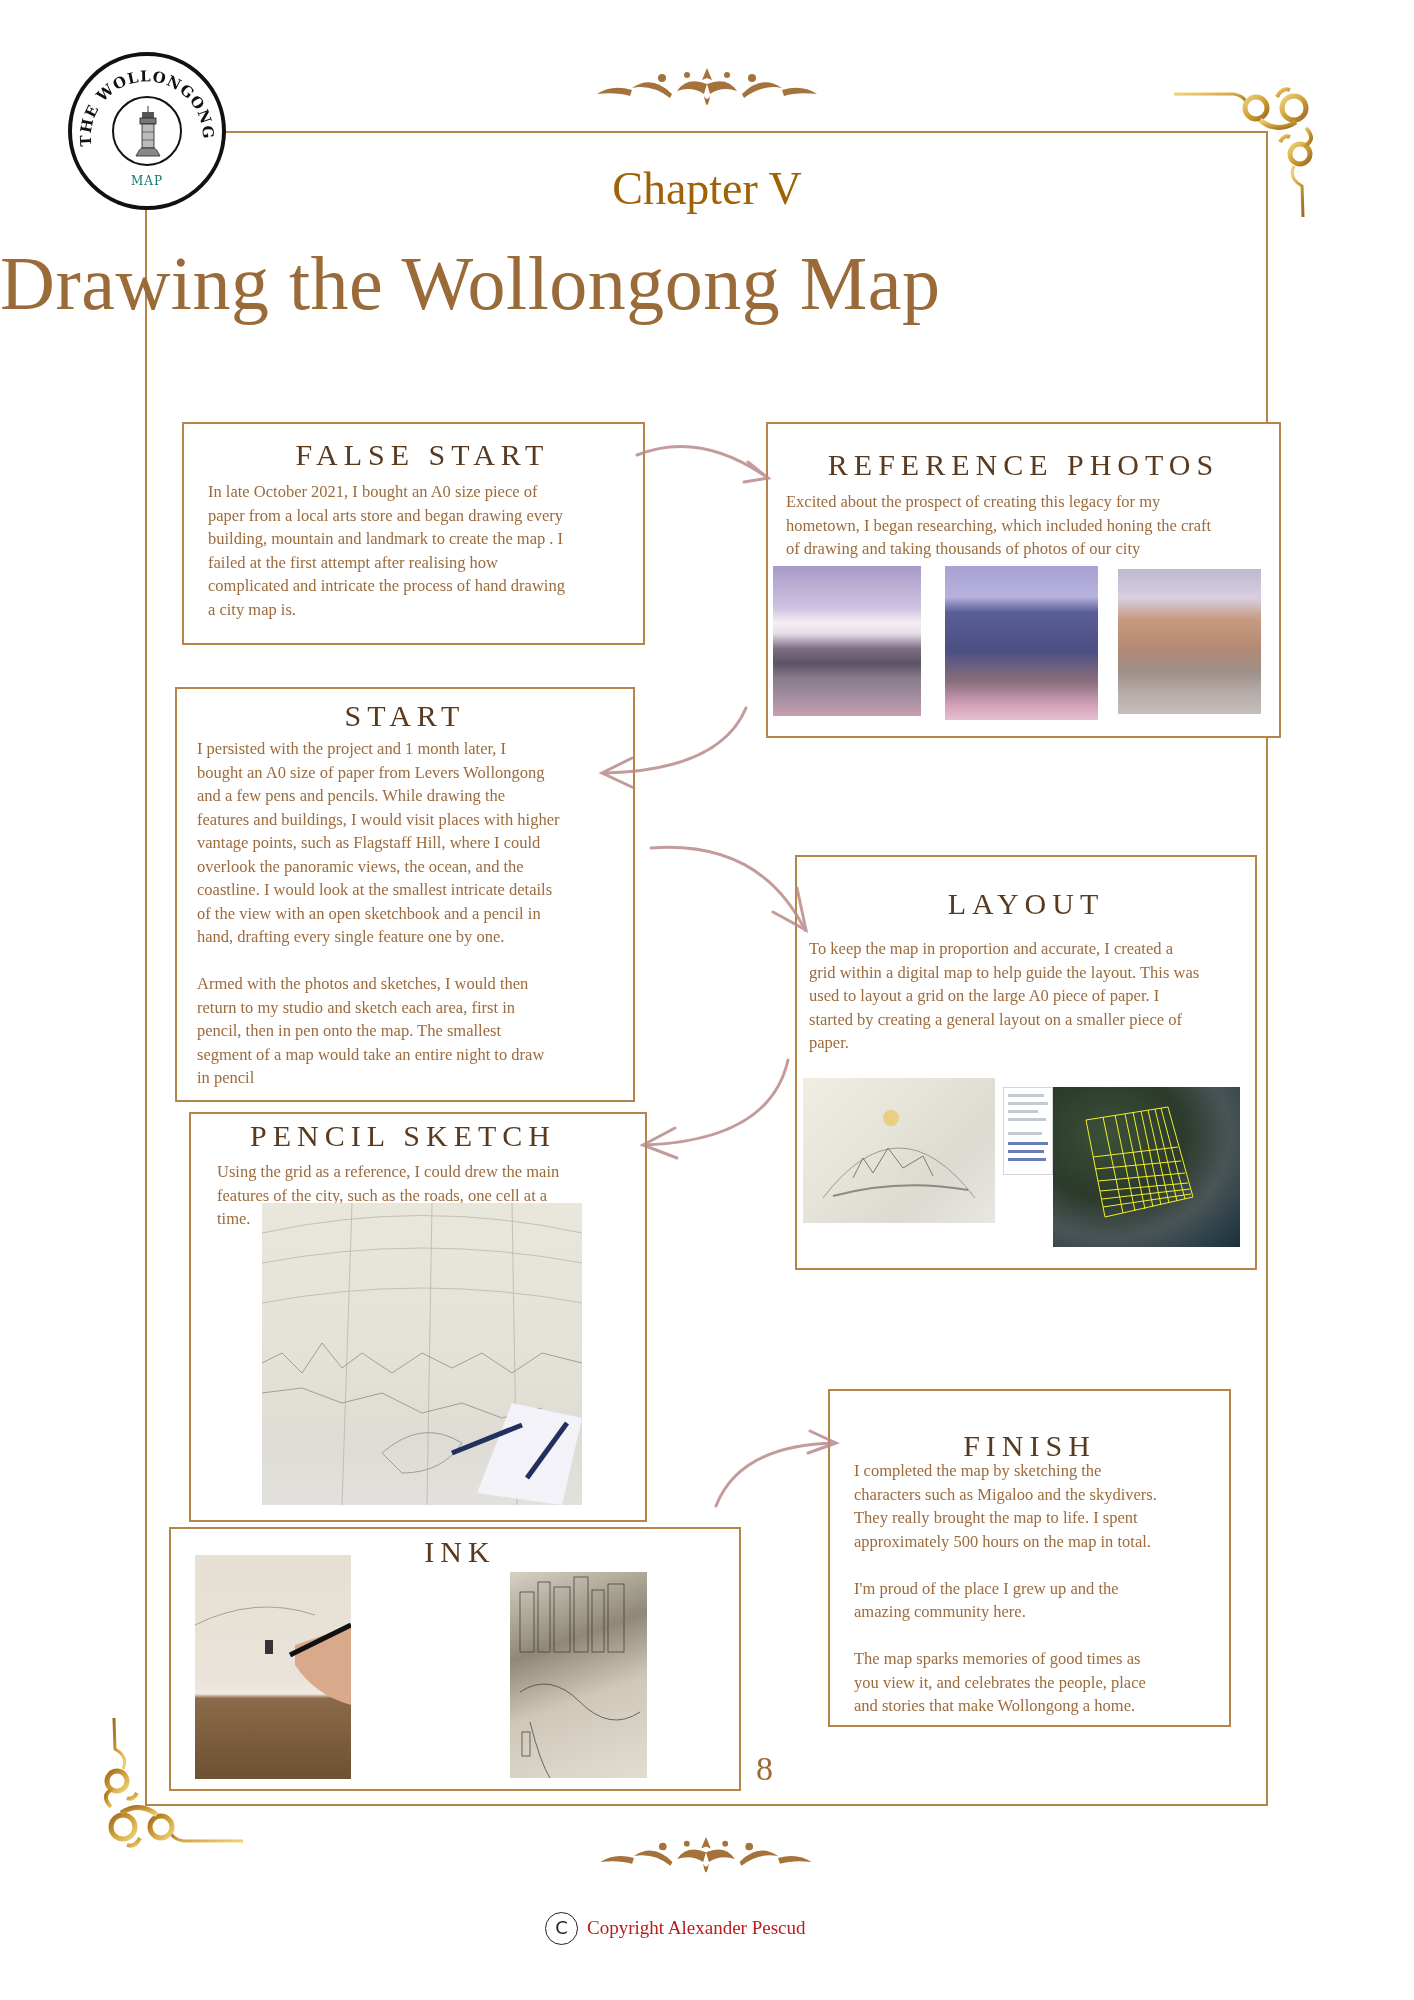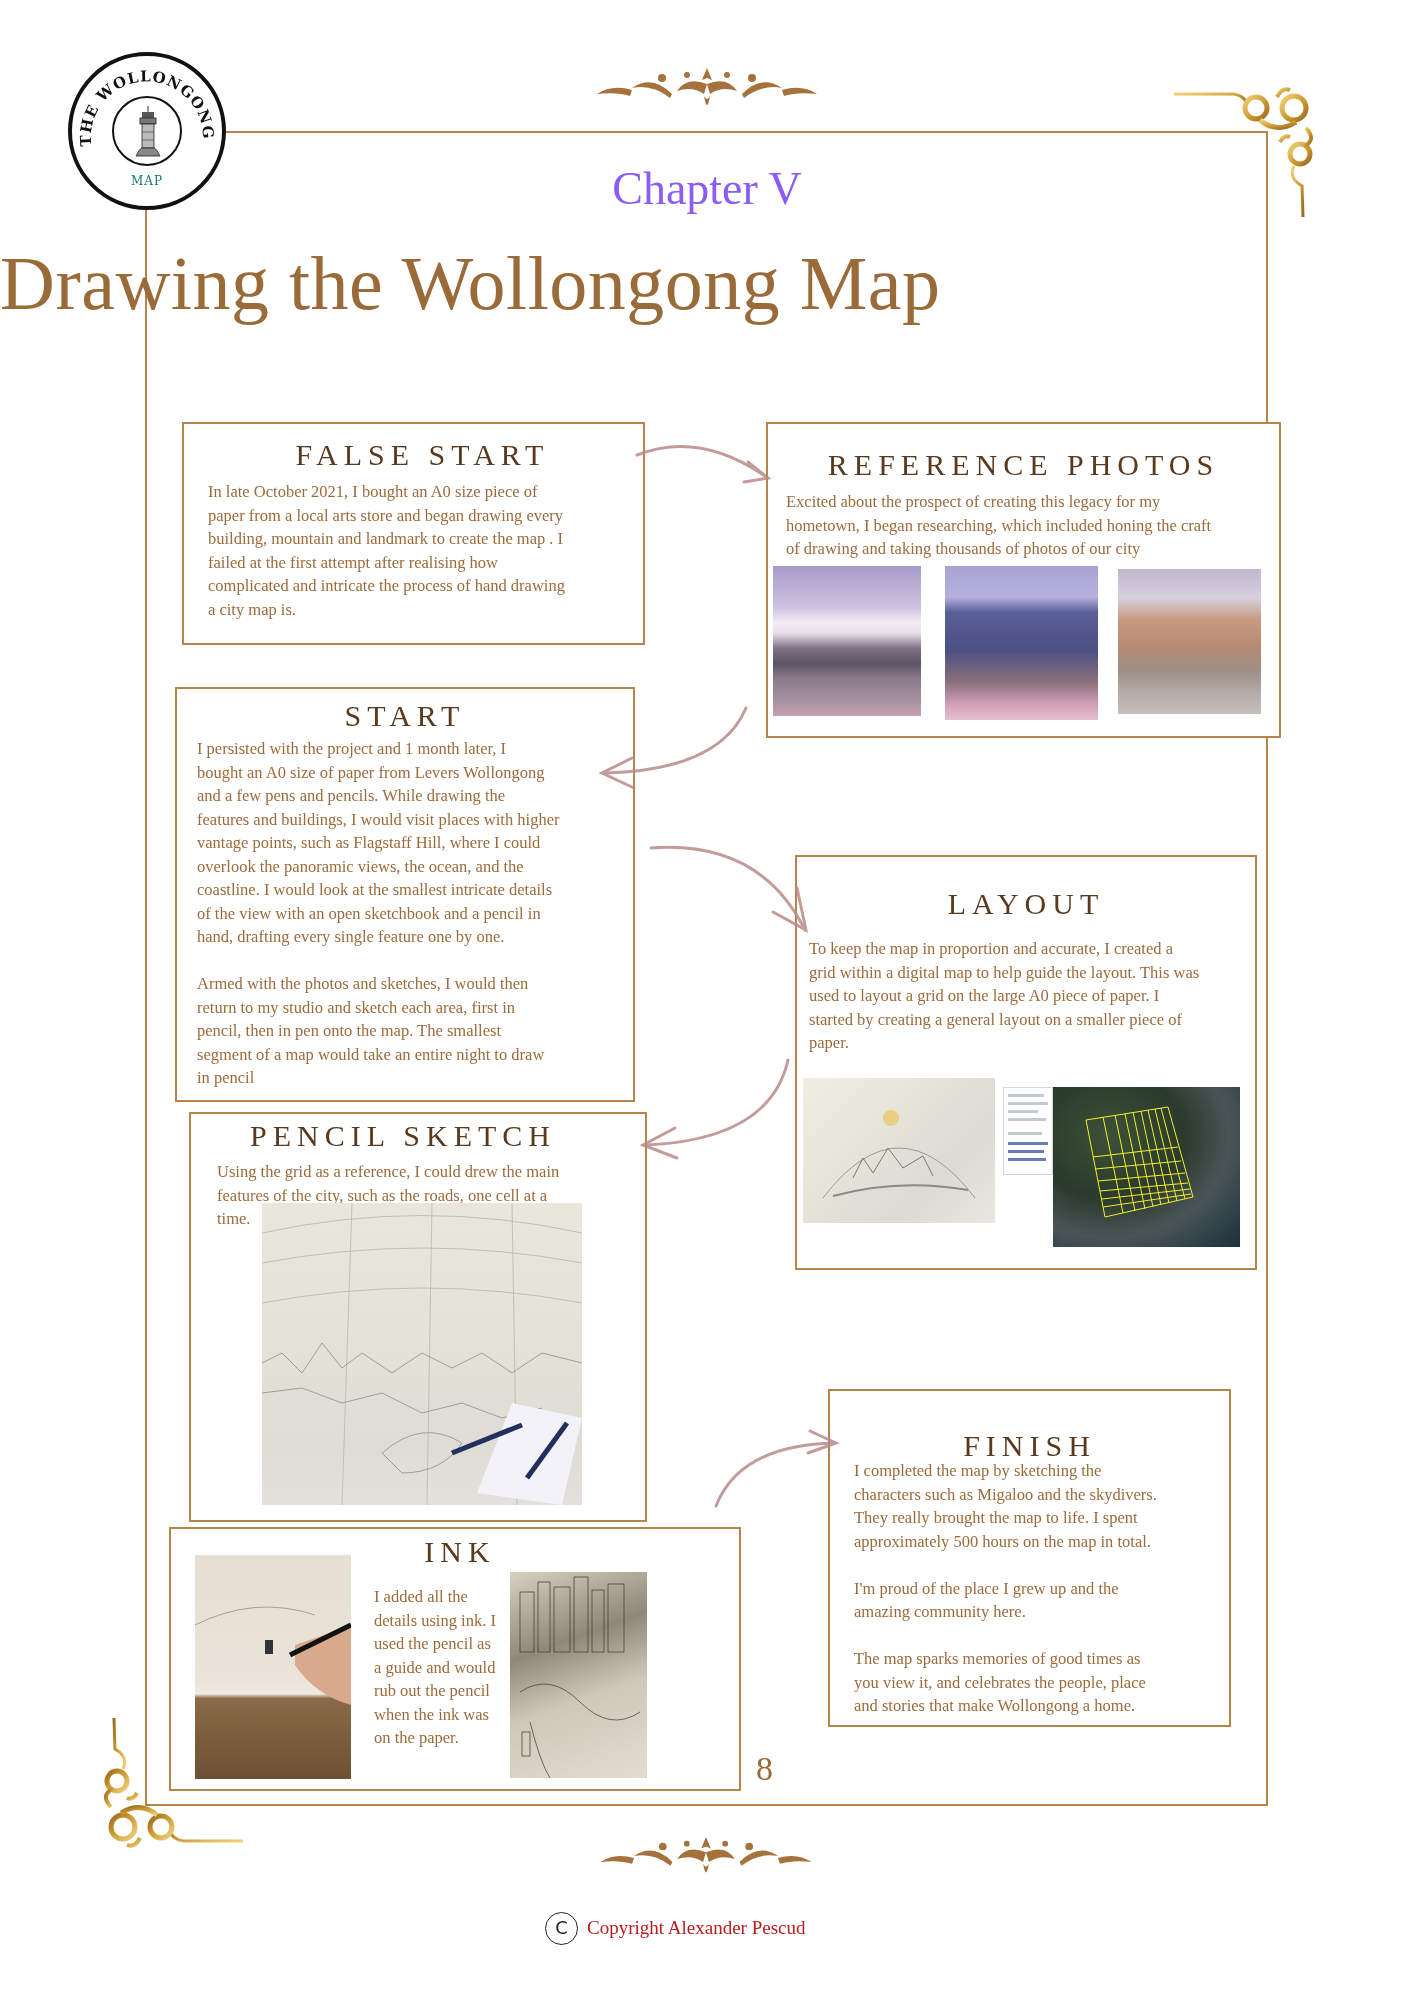--- a/index.html
+++ b/index.html
@@ -6,21 +6,21 @@
   html, body { width: 1414px; height: 2000px; background: #ffffff; overflow: hidden; }
   body { position: relative; font-family: "DejaVu Serif", "Liberation Serif", serif; color: #9a6a3a; }
 
   .abs { position: absolute; }
   .frame { position: absolute; left: 145px; top: 131px; width: 1123px; height: 1675px; border: 2px solid #b5854a; }
 
   .box { position: absolute; border: 2px solid #b5854a; background: #ffffff; }
   .box-title { position: absolute; left: 0; right: 0; text-align: center; font-family: "Liberation Serif", serif; color: #5a3a1f; letter-spacing: 6px; font-size: 30px; font-weight: normal; }
   .box-text { position: absolute; font-family: "Liberation Serif", serif; color: #9c6b3c; font-size: 16.5px; line-height: 23.5px; white-space: pre-line; }
 
-  .chapter { position: absolute; left: 0; width: 1414px; top: 162px; text-align: center; font-family: "Liberation Serif", serif; color: #8b5cf6; font-size: 46px; }
+  .chapter { position: absolute; left: 0; width: 1414px; top: 162px; text-align: center; font-family: "Liberation Serif", serif; color: #a16207; font-size: 46px; }
   .main-title { position: absolute; left: 0; width: 1414px; top: 240px; text-align: left; font-family: "Liberation Serif", serif; color: #9a6a38; font-size: 76px; letter-spacing: 0.5px; }
 
   .photo { position: absolute; overflow: hidden; }
   .photo-mountain { background: linear-gradient(180deg, #a79ac8 0%, #cfc3e0 28%, #f3eef5 38%, #e6dde9 45%, #7f6f83 55%, #5b5566 65%, #8a7b8a 75%, #a28fa0 88%, #c8a0b0 100%); }
   .photo-tower { background: linear-gradient(180deg, #a8a2d4 0%, #b7b1de 20%, #5a5f98 30%, #4c4f83 55%, #8a6f7c 75%, #d29fb8 90%, #e6c1d0 100%); }
   .photo-hotel { background: linear-gradient(180deg, #bfb7cf 0%, #d8cfe0 20%, #c79a7f 35%, #b48a74 55%, #9e8e88 70%, #b5aba8 85%, #c7bebc 100%); }
   .photo-sketch { background: linear-gradient(135deg, #f0ede3 0%, #e6e3d9 40%, #dcdad1 70%, #e9e7e3 100%); }
   .photo-pencil { background: linear-gradient(180deg, #e9e6dc 0%, #e4e1d6 50%, #dedcd4 80%, #e2e1dd 100%); }
   .photo-ink-hand { background: linear-gradient(180deg, #e6dfd3 0%, #e9e3d9 55%, #efe9e3 62%, #8a6a48 64%, #6d5133 100%); }
   .photo-ink-drawing { background: linear-gradient(160deg, #d7d1c3 0%, #8f8878 35%, #cfc8b9 60%, #e3ddd0 100%); }
@@ -257,27 +257,20 @@
 <div class="box" style="left:169px; top:1527px; width:572px; height:264px;">
   <div class="box-title" style="top:6px; padding-left:10px;">INK</div>
   <div class="photo photo-ink-hand" style="left:24px; top:26px; width:156px; height:224px;">
     <svg class="pencil-lines" width="156" height="224" viewBox="0 0 156 224">
       <path d="M0 70 Q60 40 120 60" stroke="#a6a198" stroke-width="1" fill="none"></path>
       <path d="M100 90 Q130 80 156 70 L156 150 Q120 140 100 110 Z" fill="#d9a98c"></path>
       <line x1="95" y1="100" x2="156" y2="70" stroke="#111" stroke-width="5"></line>
       <rect x="70" y="85" width="8" height="14" fill="#333"></rect>
     </svg>
   </div>
-  <div class="box-text" style="left:203px; top:56px; width:140px;">I added all the
-details using ink. I
-used the pencil as
-a guide and would
-rub out the pencil
-when the ink was
-on the paper.</div>
   <div class="photo photo-ink-drawing" style="left:339px; top:43px; width:137px; height:206px;">
     <svg class="pencil-lines" width="137" height="206" viewBox="0 0 137 206">
       <g stroke="#3a362e" stroke-width="0.7" fill="none">
         <rect x="10" y="20" width="14" height="60"></rect>
           <rect x="28" y="10" width="12" height="70"></rect>
         <rect x="44" y="15" width="16" height="65"></rect>
           <rect x="64" y="5" width="14" height="75"></rect>
         <rect x="82" y="18" width="12" height="62"></rect>
           <rect x="98" y="12" width="16" height="68"></rect>
         <path d="M10 120 Q40 100 70 130 Q100 160 130 140"></path>

